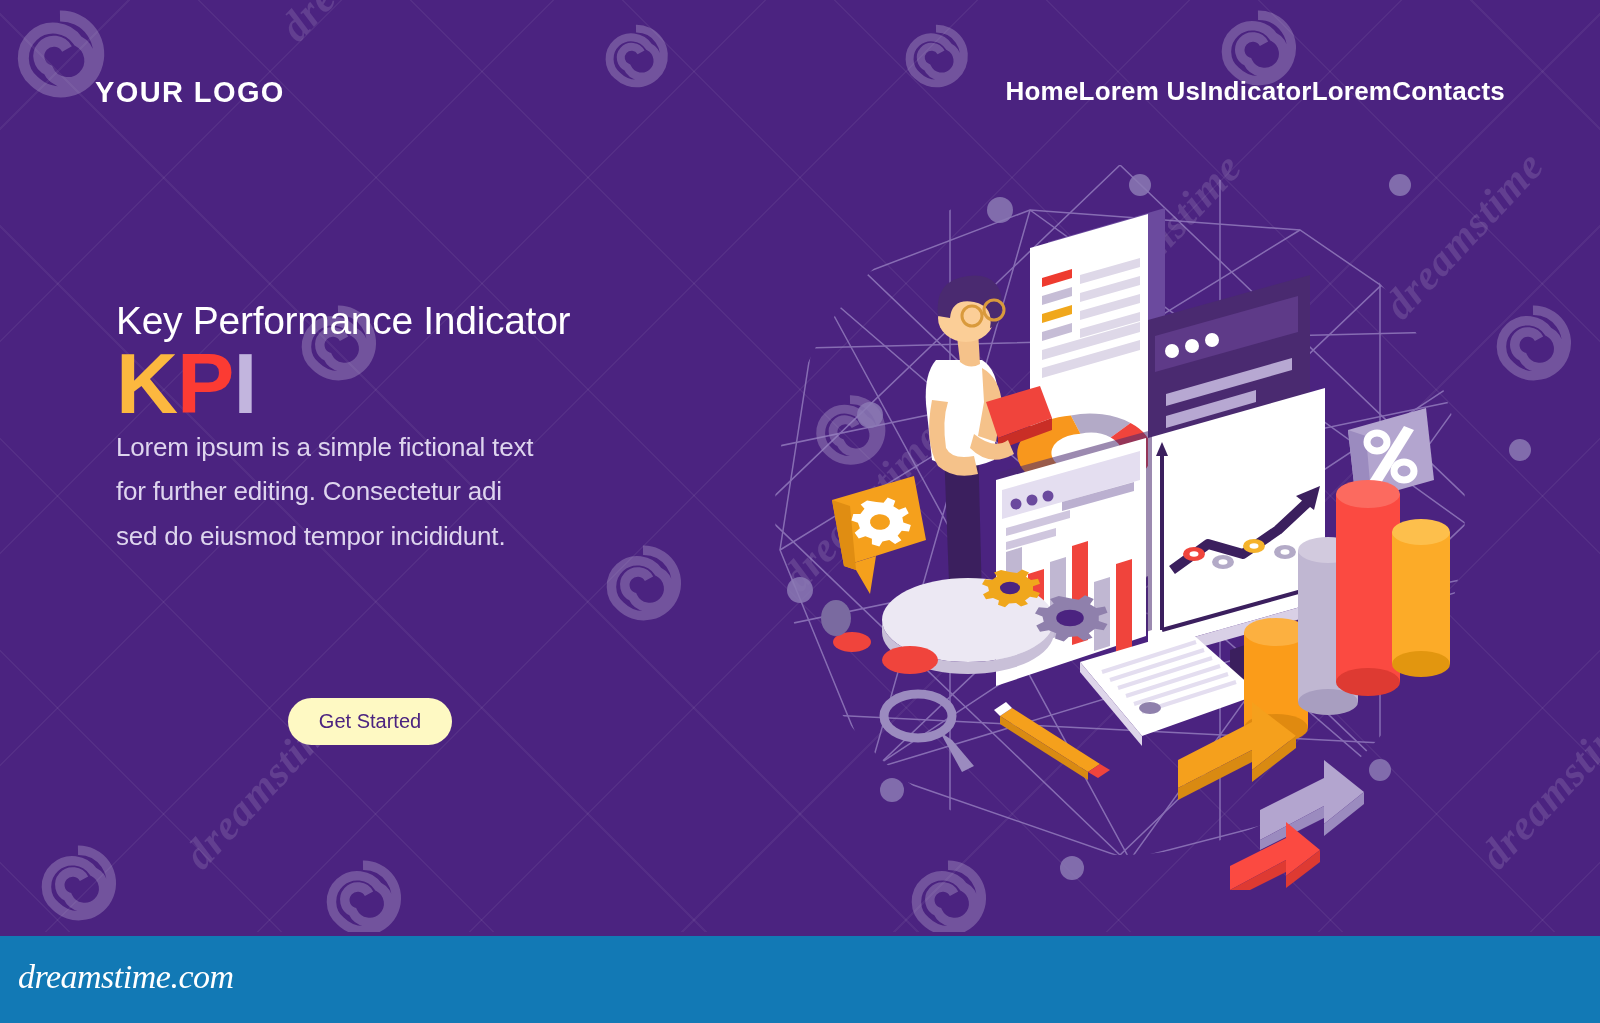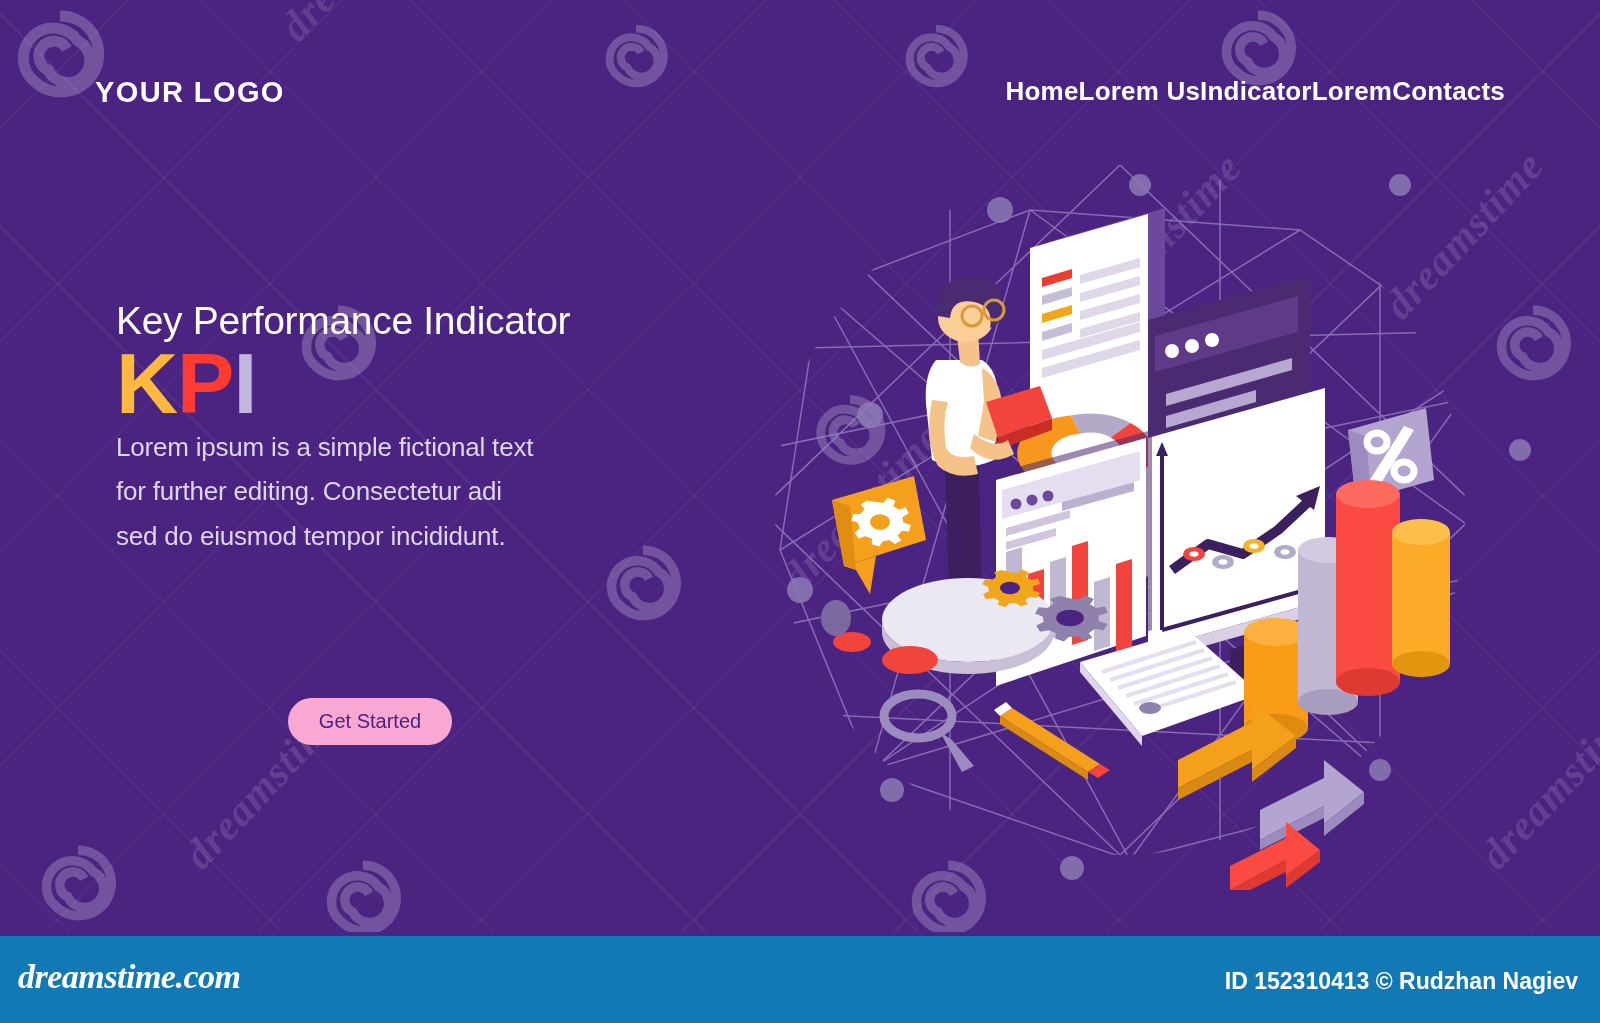--- a/index.html
+++ b/index.html
@@ -61,38 +61,38 @@
     margin-top:16px; color:#ffffff;
     font-size:39px; font-weight:400; letter-spacing:-.3px;
   }
   #lede {
     color:#ded5ee;
     font-size:26px; font-weight:400; line-height:1.72; letter-spacing:-.2px;
   }
   #cta {
     position:absolute; left:288px; top:698px; z-index:40;
     width:164px; height:47px; border-radius:24px;
-    background:#f9a8d4; border:none; cursor:pointer;
+    background:#fef9c3; border:none; cursor:pointer;
     color:#4b2380; font-size:20px; font-weight:400;
     font-family:"Liberation Sans", sans-serif;
     display:flex; align-items:center; justify-content:center;
   }
 
   
   #illustration { position:absolute; left:700px; top:150px; width:850px; height:740px; z-index:20; }
   #illustration svg { display:block; }
 
   
   #footer {
     position:absolute; left:0; top:936px; width:1600px; height:87px;
     background:#1279b5; z-index:60;
   }
   #ds-logo {
     position:absolute; left:18px; top:22px;
-    color:#ffffff; font-size:34px; font-weight:700;
+    color:#ffffff; font-size:34px; font-weight:400;
     font-family:"Liberation Serif", serif; font-style:italic; letter-spacing:-.5px;
   }
   #credit {
     position:absolute; right:22px; top:32px;
     color:#ffffff; font-size:23px; font-weight:700; white-space:nowrap;
   }
   #topline { position:absolute; left:0; top:932px; width:1600px; height:4px; background:#4b2380; z-index:61; }
 </style>
 </head>
 <body>
@@ -434,16 +434,15 @@
       <polygon points="620,700 586,726 586,738 620,712" fill="#de3a32"></polygon>
     </g>
   </svg>
   </div>
 
   <div id="topline"></div>
   <div id="footer">
     <div id="ds-logo">
       <span>dreamstime.com</span>
     </div>
-    <div id="credit">ID 152310413 © Rudzhan Nagiev</div>
   </div>
 
 </div>
 
 </body></html>

